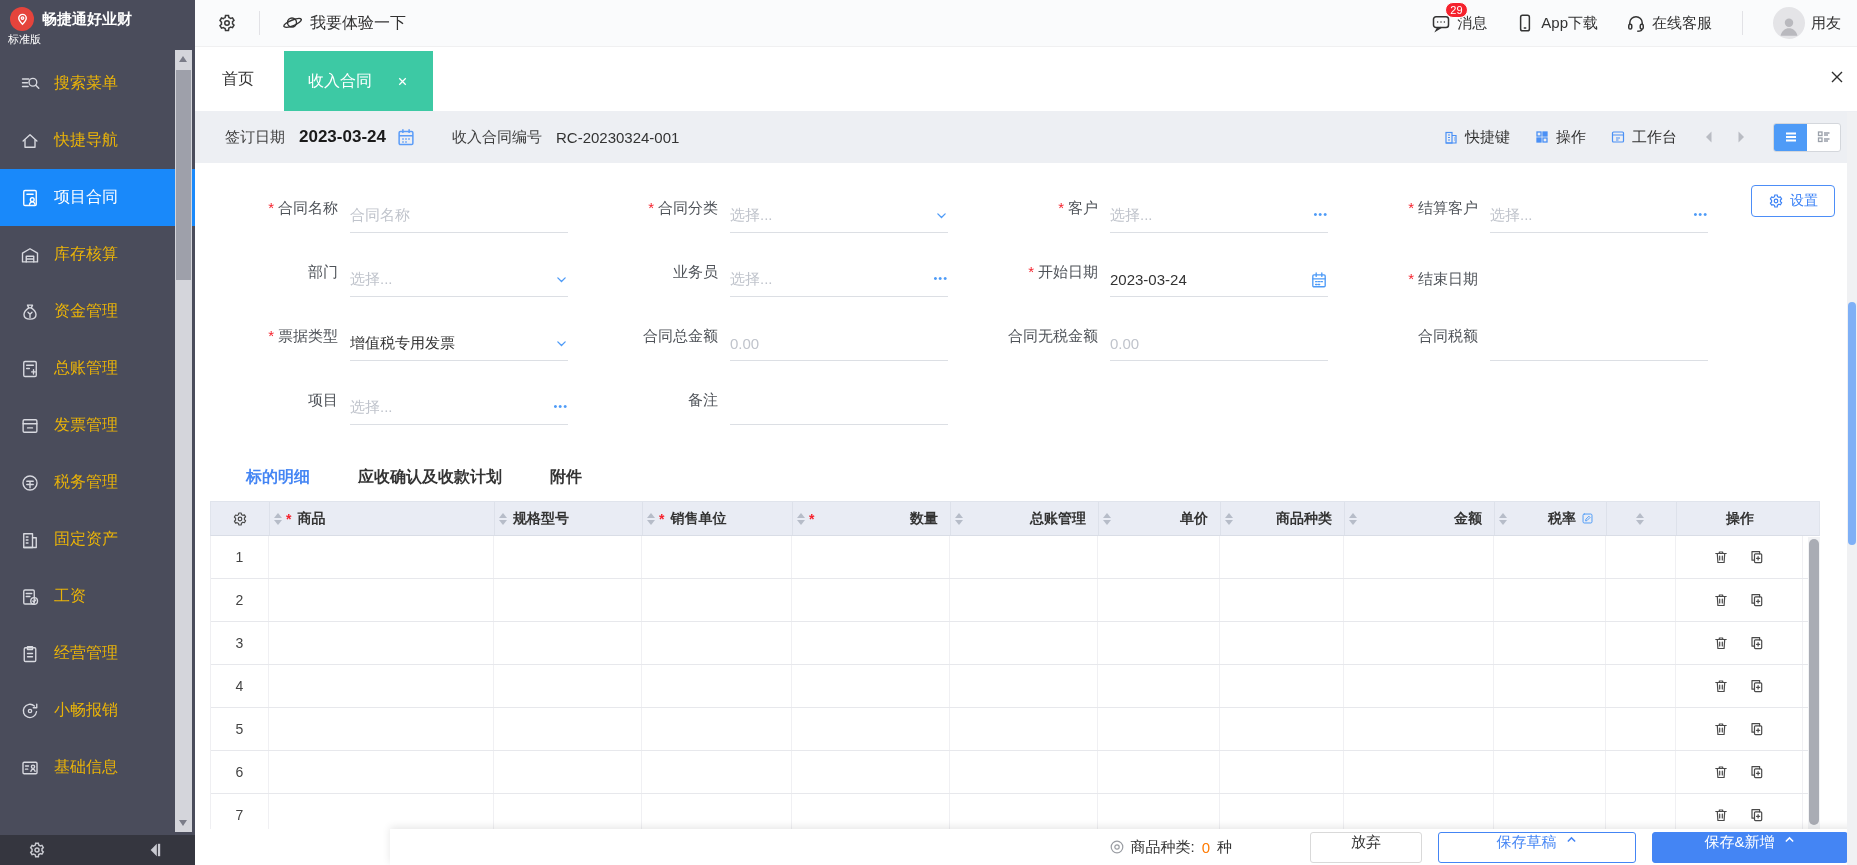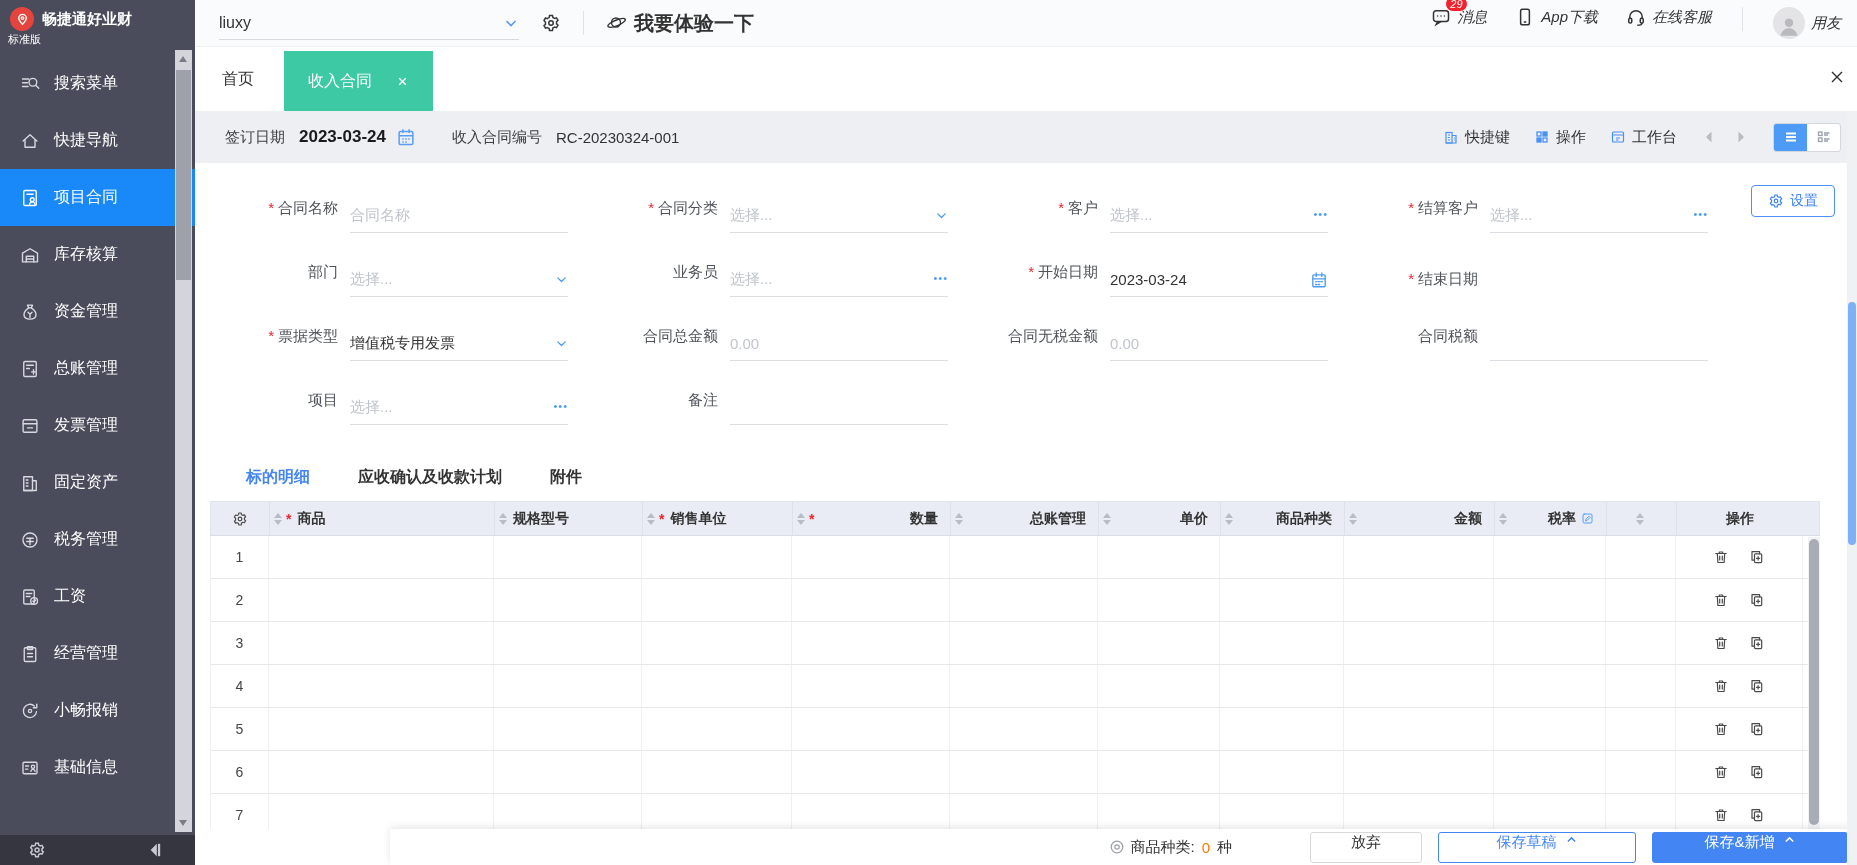--- a/index.html
+++ b/index.html
@@ -11,41 +11,41 @@
   .ic.md { width:16px; height:16px; }
   .ic.lg { width:20px; height:20px; }
 
   
   .sidebar { position:absolute; left:0; top:0; width:195px; height:865px; background:#4A4C5B; z-index:6; }
   .logo-row { display:flex; align-items:center; gap:8px; padding:7px 0 0 10px; }
   .logo-badge { width:24px; height:24px; border-radius:50%; background:#E5443C; display:flex; align-items:center; justify-content:center; color:#fff; }
   .logo-title { color:#fff; font-size:15px; font-weight:bold; }
   .logo-sub { color:#fff; font-size:11px; padding:1px 0 0 8px; }
   .menu { position:absolute; top:55px; left:0; width:172px; }
-  .menu-item { height:57px; display:flex; align-items:center; gap:14px; padding-left:20px; font-size:16px; color:#ffffff; cursor:pointer; }
+  .menu-item { height:57px; display:flex; align-items:center; gap:14px; padding-left:20px; font-size:16px; color:#eab308; cursor:pointer; }
   .menu-item .ic { width:20px; height:20px; color:#D8D9E0; }
   .menu-item.active { background:#1989FA; color:#fff; width:195px; }
   .menu-item.active .ic { color:#fff; }
   .side-scroll { position:absolute; top:50px; bottom:33px; right:3px; width:17px; background:#D4D5DB; }
   .side-scroll .arr { position:absolute; left:4px; width:0; height:0; border-left:4.5px solid transparent; border-right:4.5px solid transparent; }
   .side-scroll .arr.up { top:6px; border-bottom:6px solid #7A7C88; }
   .side-scroll .arr.down { bottom:6px; border-top:6px solid #7A7C88; }
   .side-scroll .thumb { position:absolute; top:20px; left:1px; width:15px; height:210px; background:#9EA0AA; }
   .side-bottom { position:absolute; bottom:0; left:0; width:195px; height:30px; background:#35363F; display:flex; align-items:center; justify-content:space-between; padding:0 32px 0 28px; color:#C9CAD1; }
 
   
   .main { position:absolute; left:195px; top:0; width:1662px; height:865px; }
 
   .topbar { height:47px; background:#FAFBFC; display:flex; align-items:center; border-bottom:1px solid #F0F0F1; }
   .user-select { width:300px; margin-left:24px; height:34px; border-bottom:1px solid #D9D9DE; display:flex; align-items:center; font-size:16px; color:#333; cursor:pointer; }
   .user-select .ic { margin-left:auto; color:#5B9CF8; }
   .tb-gear { margin-left:22px; color:#3A3A3A; cursor:pointer; }
   .tb-div { width:1px; height:24px; background:#E2E2E6; margin:0 22px; }
-  .experience { display:flex; align-items:center; gap:8px; font-size:20px; color:#333; cursor:pointer;font-weight:bold; }
-  .tb-right { margin-left:auto; display:flex; align-items:flex-start; gap:28px; padding-right:16px; font-size:15px; color:#333;font-style:italic; }
+  .experience { display:flex; align-items:center; gap:8px; font-size:16px; color:#333; cursor:pointer; }
+  .tb-right { margin-left:auto; display:flex; align-items:center; gap:28px; padding-right:16px; font-size:15px; color:#333; }
   .tb-item { display:flex; align-items:center; gap:6px; cursor:pointer; position:relative; }
   .badge { position:absolute; top:-11px; left:14px; min-width:22px; height:16px; border-radius:8px; background:#F5222D; color:#fff; font-size:11px; display:flex; align-items:center; justify-content:center; padding:0 4px; border:1px solid #fff; }
   .avatar { width:32px; height:32px; border-radius:50%; background:#E4E4E7; display:flex; align-items:end; justify-content:center; overflow:hidden; color:#B9B9BE; }
 
   .tabbar { height:64px; background:#fff; display:flex; align-items:center; position:relative; }
   .tab-home { margin:0 30px 0 27px; font-size:16px; color:#333; cursor:pointer; }
   .tab-active { height:60px; margin-top:4px; background:#3DC9A4; color:#fff; display:flex; align-items:center; gap:24px; padding:0 24px; font-size:16px; cursor:pointer; }
   .tab-active .ic { color:#fff; }
   .tabbar-close { position:absolute; right:12px; top:22px; color:#2E2E2E; cursor:pointer; }
 
@@ -198,35 +198,35 @@
             <rect x="2.5" y="3" width="11" height="10" rx="1"></rect>
             <path d="M2.5 6.2h11"></path>
             <path d="M6 9.5h4"></path>
           </svg>
         </span>
         <span>发票管理</span>
       </div>
       <div class="menu-item">
         <span class="ic ">
           <svg viewBox="0 0 16 16" fill="none" stroke="currentColor" stroke-width="1.1" stroke-linecap="round" stroke-linejoin="round">
+            <circle cx="8" cy="8" r="5.6"></circle>
+            <path d="M5.4 6.6h5.2M5.4 9.2h5.2M8 6.6v5.2"></path>
+          </svg>
+        </span>
+        <span>税务管理</span>
+      </div>
+      <div class="menu-item">
+        <span class="ic ">
+          <svg viewBox="0 0 16 16" fill="none" stroke="currentColor" stroke-width="1.1" stroke-linecap="round" stroke-linejoin="round">
             <rect x="3" y="3" width="7" height="11"></rect>
             <path d="M10 6.2h3V14H3"></path>
             <path d="M5 5.6h1.4M5 8h1.4M5 10.4h1.4"></path>
           </svg>
         </span>
         <span>固定资产</span>
-      </div>
-      <div class="menu-item">
-        <span class="ic ">
-          <svg viewBox="0 0 16 16" fill="none" stroke="currentColor" stroke-width="1.1" stroke-linecap="round" stroke-linejoin="round">
-            <circle cx="8" cy="8" r="5.6"></circle>
-            <path d="M5.4 6.6h5.2M5.4 9.2h5.2M8 6.6v5.2"></path>
-          </svg>
-        </span>
-        <span>税务管理</span>
       </div>
       <div class="menu-item">
         <span class="ic ">
           <svg viewBox="0 0 16 16" fill="none" stroke="currentColor" stroke-width="1.1" stroke-linecap="round" stroke-linejoin="round">
             <rect x="3" y="2.4" width="8.4" height="11.2" rx="1"></rect>
             <path d="M5 5.2h4.4M5 7.6h3"></path>
             <circle cx="11.3" cy="11.2" r="2.7"></circle>
             <path d="M10.3 11.2l.8.8 1.4-1.6"></path>
           </svg>
         </span>
@@ -281,28 +281,20 @@
           <path d="M10.5 2.5 5 8l5.5 5.5z"></path>
           <rect x="11.5" y="2.5" width="2" height="11"></rect>
         </svg>
     </span>
   </div>
 </aside>
 
 <div class="main">
 
   <header class="topbar">
-    <div class="user-select">
-      <span>liuxy</span>
-      <span class="ic md">
-          <svg viewBox="0 0 16 16" fill="none" stroke="currentColor" stroke-width="1.6">
-            <path d="M3.5 6 8 10.5 12.5 6"></path>
-          </svg>
-        </span>
-    </div>
     <span class="ic lg tb-gear">
       <svg viewBox="0 0 16 16" fill="none" stroke="currentColor" stroke-width="1.2">
           <path d="M6.8 2h2.4l.3 1.6a4.6 4.6 0 0 1 1.4.8l1.5-.5 1.2 2-1.2 1.1a4.6 4.6 0 0 1 0 1.6l1.2 1.1-1.2 2-1.5-.5a4.6 4.6 0 0 1-1.4.8L9.2 14H6.8l-.3-1.6a4.6 4.6 0 0 1-1.4-.8l-1.5.5-1.2-2 1.2-1.1a4.6 4.6 0 0 1 0-1.6L2.4 6l1.2-2 1.5.5a4.6 4.6 0 0 1 1.4-.8z"></path>
           <circle cx="8" cy="8" r="1.8"></circle>
         </svg>
     </span>
     <span class="tb-div"></span>
     <div class="experience">
       <span class="ic lg">
           <svg viewBox="0 0 16 16" fill="none" stroke="currentColor" stroke-width="1.1">

